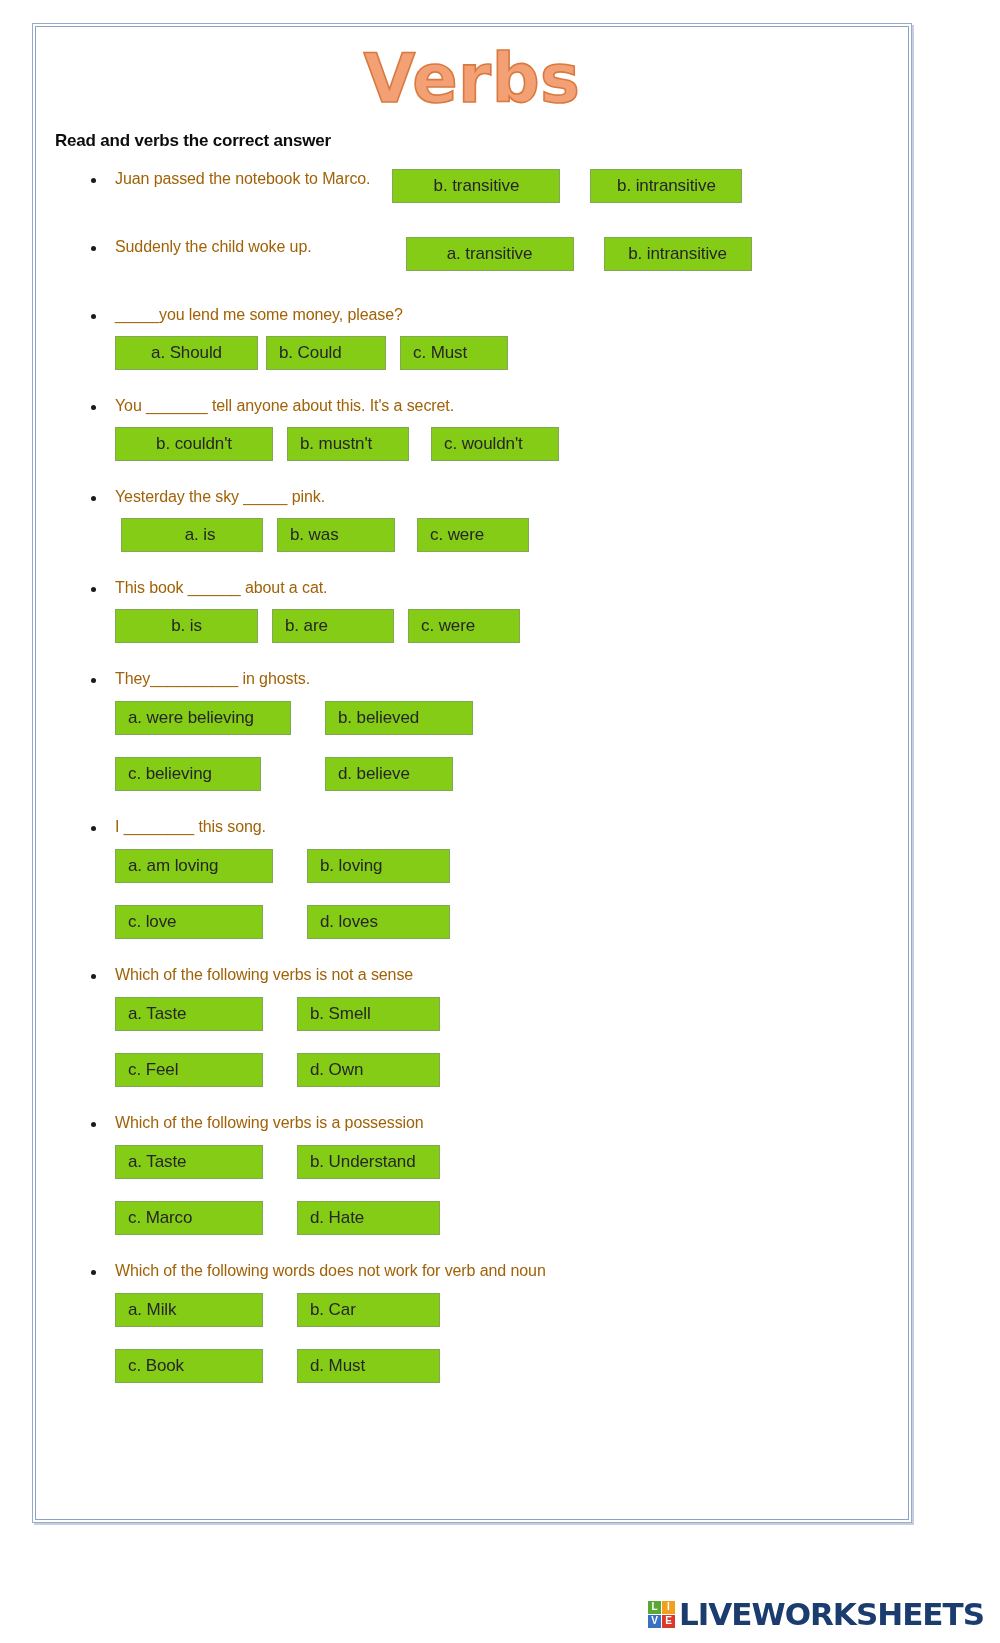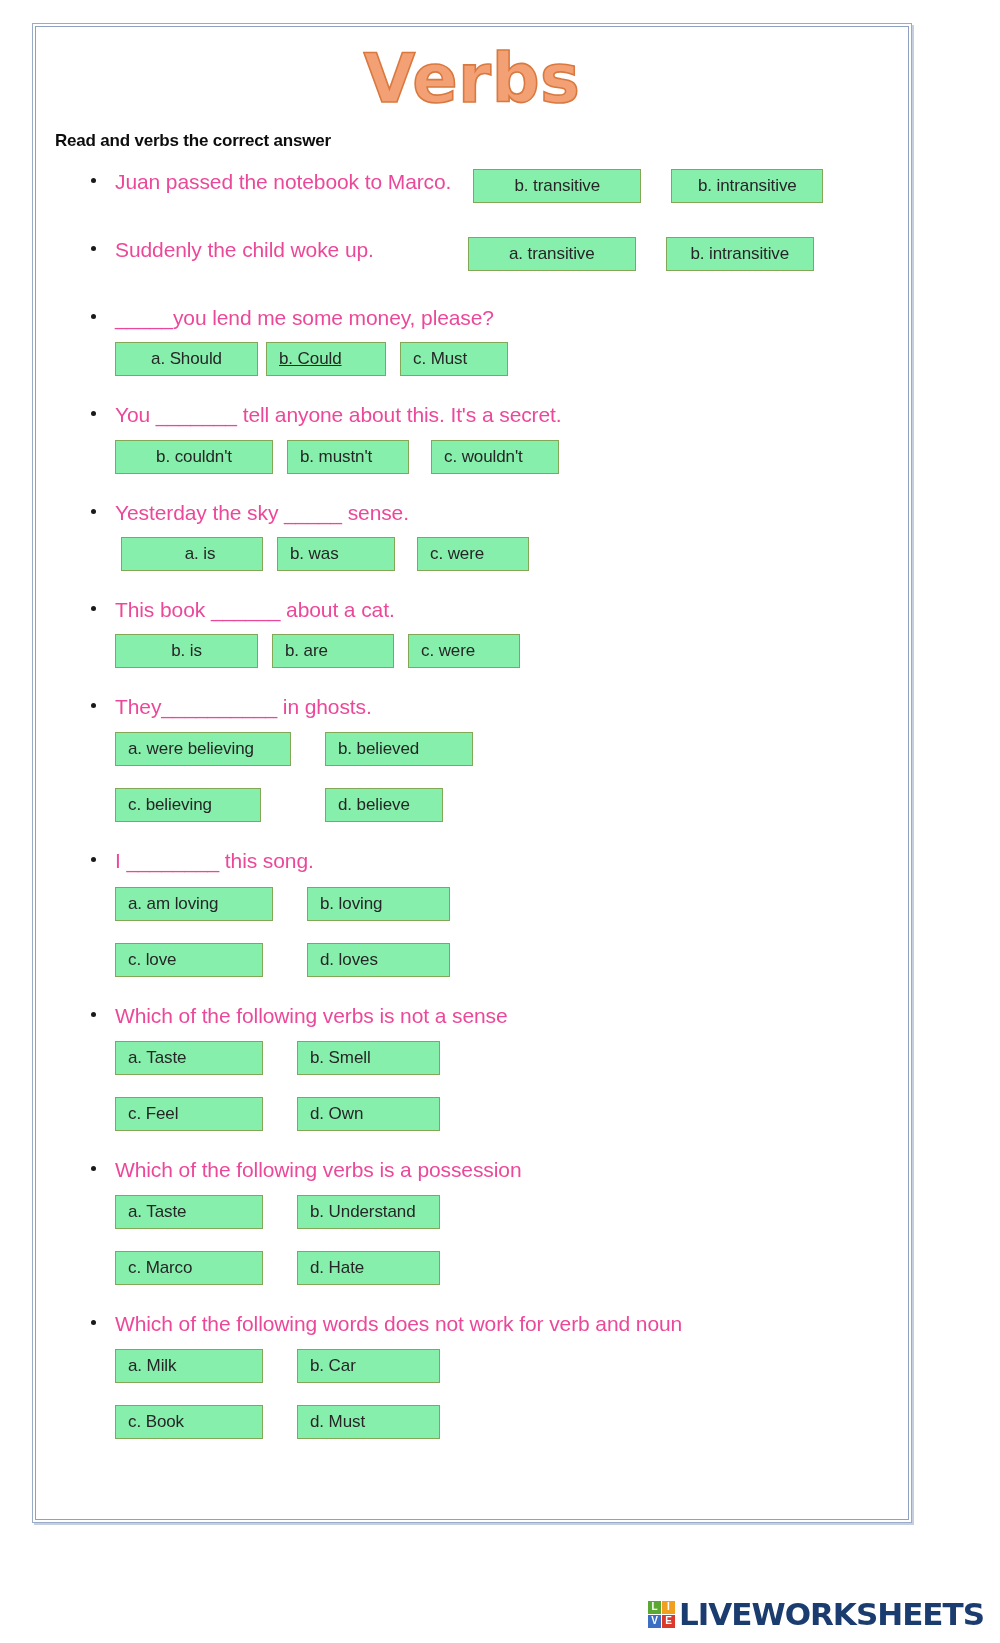--- a/index.html
+++ b/index.html
@@ -74,39 +74,39 @@
   .bullet {
     position: absolute;
     left: 58px;
     top: 9px;
     width: 5px;
     height: 5px;
     background: #1a1a1a;
     border-radius: 50%;
   }
   .q-text {
-    font-size: 21px;
-    color: #ec4899;
+    font-size: 16px;
+    color: #a16207;
     line-height: 1.25;
     letter-spacing: -0.1px;
     white-space: nowrap;
   }
 
   
   .q-inline { display: flex; align-items: flex-start; }
   .q-inline .q-text { flex: 0 0 auto; }
 
   
   .opt {
     display: inline-flex;
     align-items: center;
     justify-content: flex-start;
     box-sizing: border-box;
     border: 1.6px solid #81a757;
-    background: #86efac;
+    background: #84cc16;
     font-size: 17px;
     color: #262626;
     height: 34px;
     padding: 0 12px;
     letter-spacing: -0.1px;
     white-space: nowrap;
   }
   .opt.center { justify-content: center; }
   .opt.thin { border-width: 1.2px; }
 
@@ -120,21 +120,21 @@
   .opt-grid {
     display: grid;
     grid-template-columns: 152px 1fr;
     row-gap: 22px;
     margin-top: 12px;
     width: 360px;
   }
   .opt-grid .cell2 { margin-left: 34px; }
 
   
-  .gap8  { margin-left: 8px; text-decoration: underline; }
+  .gap8  { margin-left: 8px; }
   .gap14 { margin-left: 14px; }
   .gap22 { margin-left: 22px; }
   .gap30 { margin-left: 30px; }
 
   .mt-lg { margin-top: 34px; }
   .mt-md { margin-top: 26px; }
   .mt-sm { margin-top: 18px; }
 
   
   .footer {
@@ -216,21 +216,21 @@
       <span class="q-text">You _______ tell anyone about this. It's a secret.</span>
       <div class="opt-row">
         <span class="opt center" style="width:158px;">b.  couldn't</span>
         <span class="opt thin gap14" style="width:122px;">b. mustn't</span>
         <span class="opt thin gap22" style="width:128px;">c. wouldn't</span>
       </div>
     </li>
 
     <li class="q-item mt-md">
       <span class="bullet"></span>
-      <span class="q-text">Yesterday the sky _____ sense.</span>
+      <span class="q-text">Yesterday the sky _____ pink.</span>
       <div class="opt-row" style="margin-left:6px;">
         <span class="opt center" style="width:142px;padding-left:28px;">a.  is</span>
         <span class="opt thin gap14" style="width:118px;">b. was</span>
         <span class="opt thin gap22" style="width:112px;">c. were</span>
       </div>
     </li>
 
     <li class="q-item mt-md">
       <span class="bullet"></span>
       <span class="q-text">This book ______ about a cat.</span>
@@ -241,21 +241,21 @@
       </div>
     </li>
 
     <li class="q-item mt-md">
       <span class="bullet"></span>
       <span class="q-text">They__________ in ghosts.</span>
       <div class="opt-grid" style="grid-template-columns:176px 1fr;width:390px;">
         <span class="opt" style="width:176px;">a. were believing</span>
         <span class="opt thin cell2" style="width:148px;">b. believed</span>
         <span class="opt" style="width:146px;">c. believing</span>
-        <span class="opt thin cell2" style="width:118px;">d. believe</span>
+        <span class="opt thin cell2" style="width:128px;">d. believe</span>
       </div>
     </li>
 
     <li class="q-item mt-md">
       <span class="bullet"></span>
       <span class="q-text">I ________ this song.</span>
       <div class="opt-grid" style="grid-template-columns:158px 1fr;width:372px;">
         <span class="opt" style="width:158px;">a. am loving</span>
         <span class="opt thin cell2" style="width:143px;">b. loving</span>
         <span class="opt" style="width:148px;">c. love</span>

